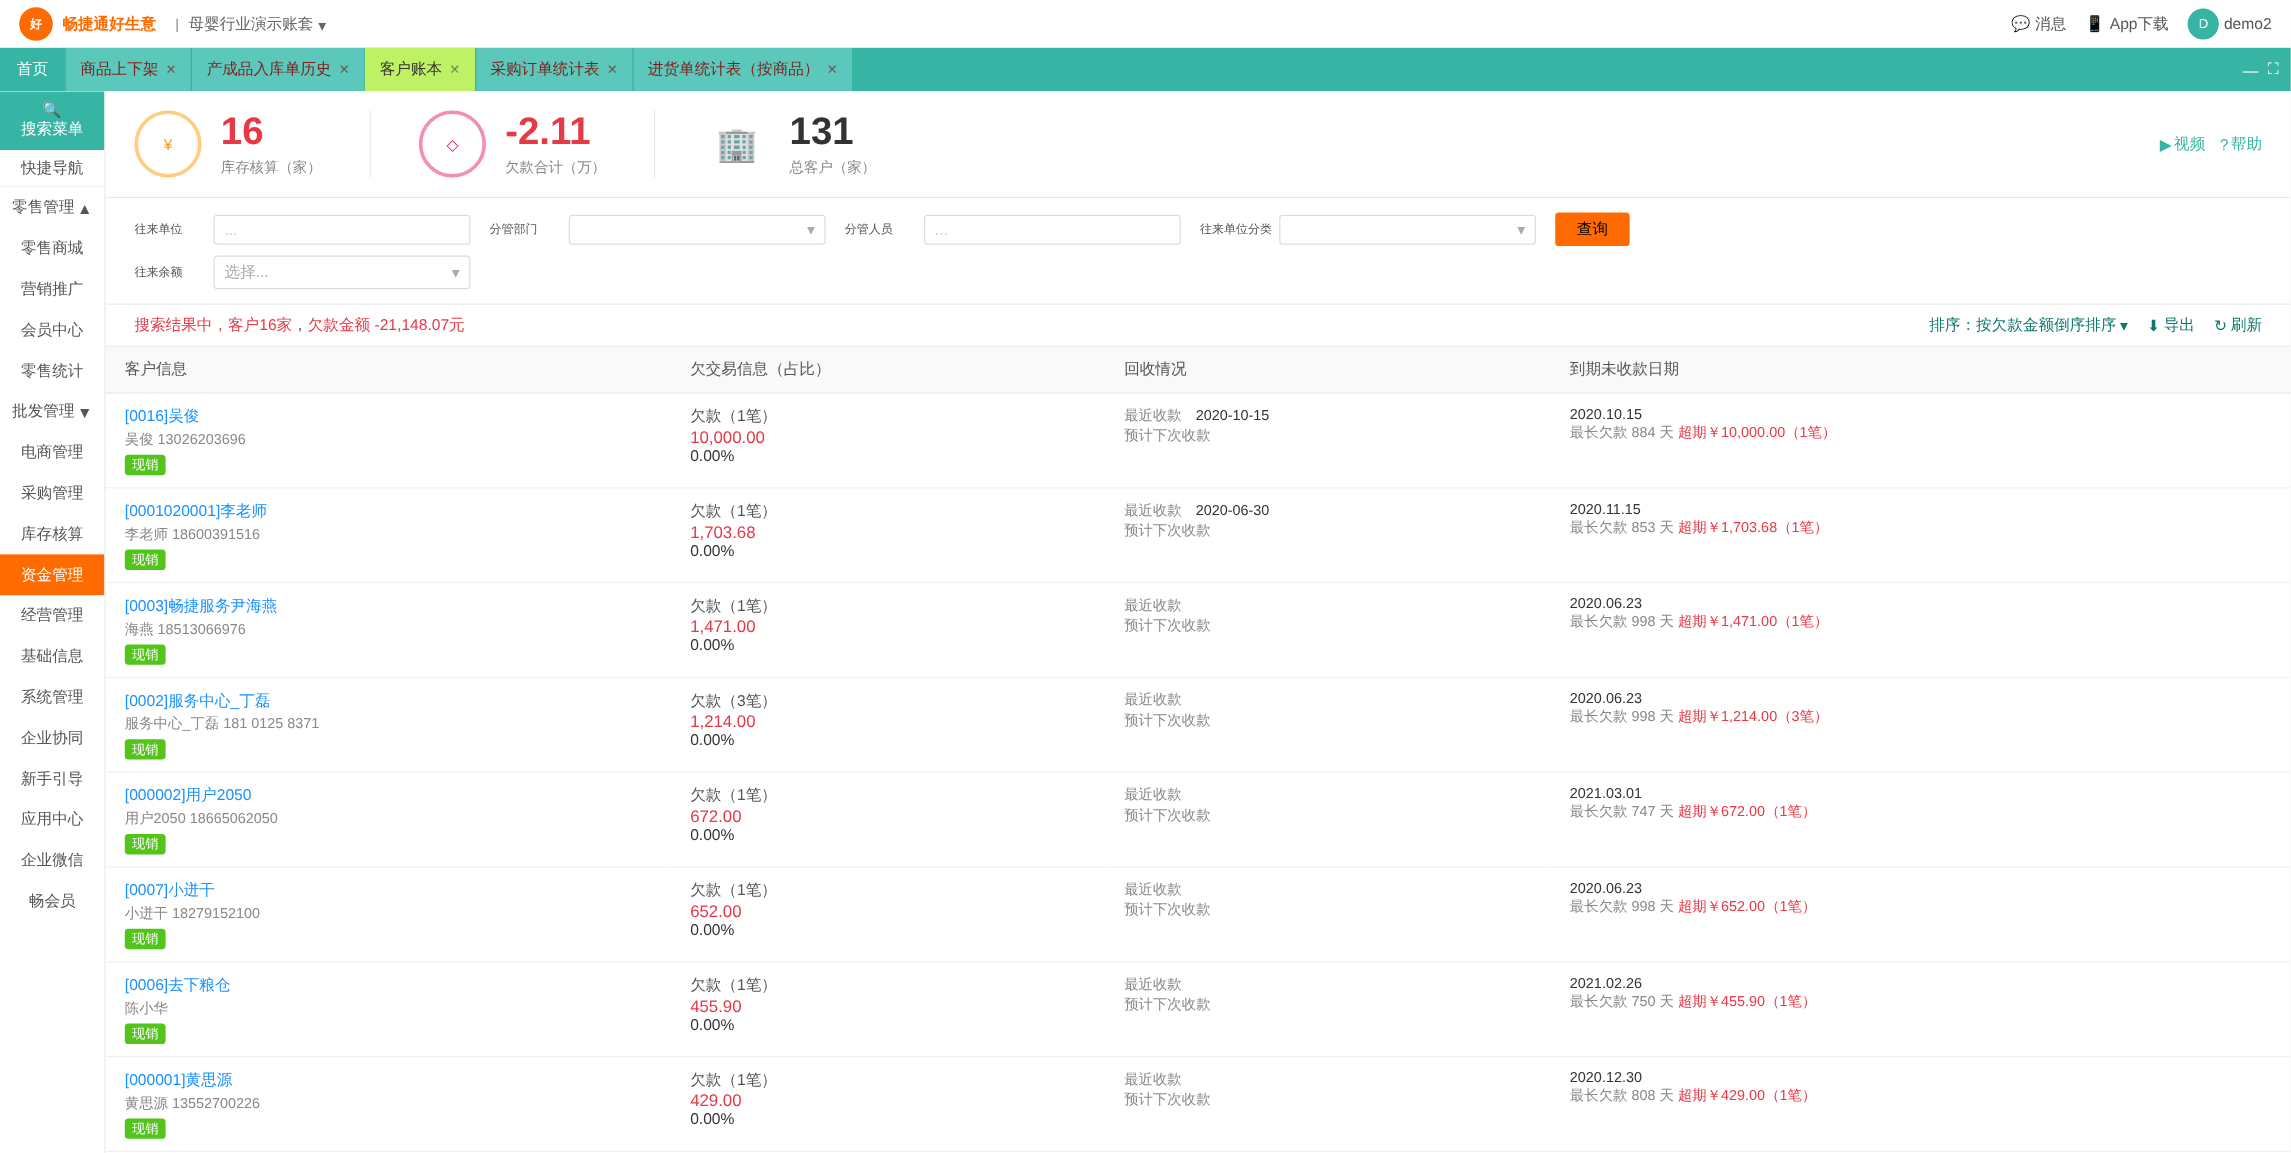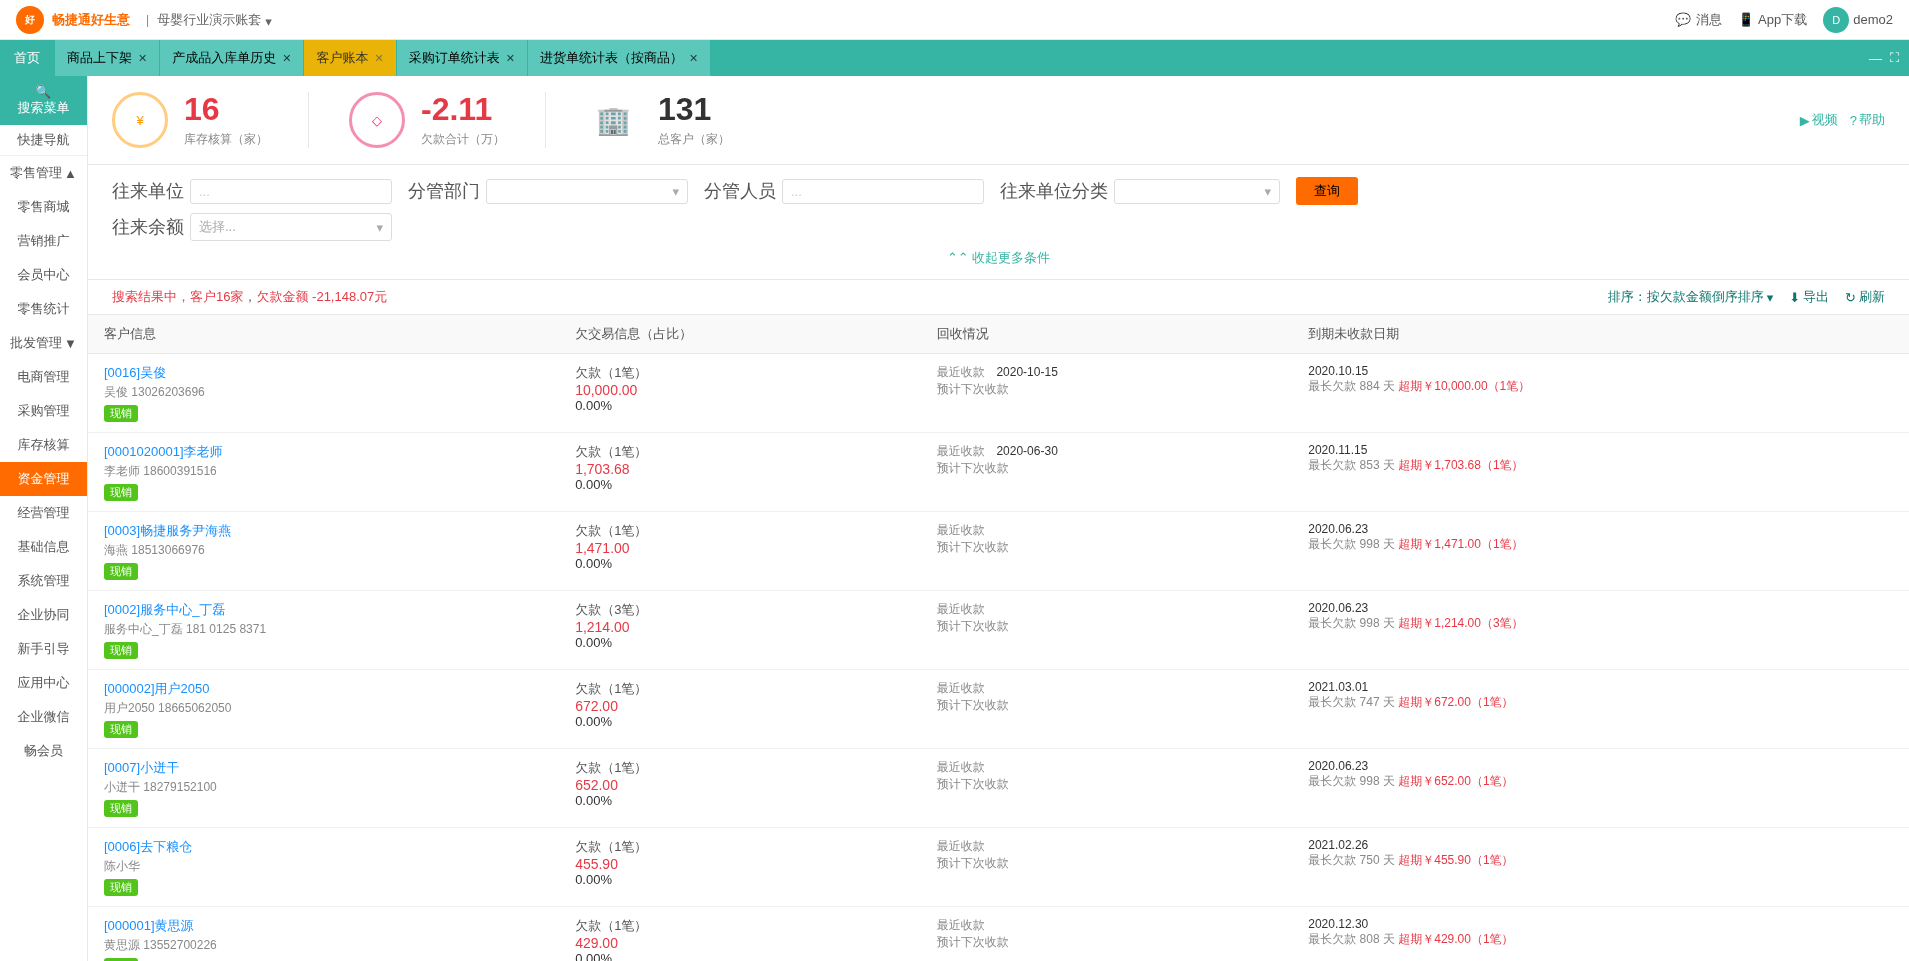--- a/index.html
+++ b/index.html
@@ -38,33 +38,33 @@
       padding: 0 14px;
       height: 100%;
       display: flex;
       align-items: center;
       font-size: 13px;
       cursor: pointer;
       white-space: nowrap;
     }
     .tab {
       background: #5cc8bb;
-      color: #000000;
+      color: #7f1d1d;
       padding: 0 12px;
       height: 100%;
       display: flex;
       align-items: center;
       gap: 6px;
       font-size: 12px;
       cursor: pointer;
       white-space: nowrap;
       border-left: 1px solid #36b5a4;
     }
     .tab.active {
-      background: #eab308;
+      background: #bef264;
       color: #333;
     }
     .tab-close { font-size: 11px; cursor: pointer; opacity: 0.7; }
     .tab-spacer { flex: 1; }
     .tab-bar-actions { display: flex; align-items: center; gap: 8px; padding: 0 10px; color: #fff; font-size: 14px; }
 
     
     .main-layout {
       display: flex;
       flex: 1;
@@ -178,21 +178,21 @@
       margin-bottom: 8px;
     }
     .filter-row:last-child { margin-bottom: 0; }
     .filter-item {
       display: flex;
       align-items: center;
       gap: 6px;
       flex: 1;
       max-width: 280px;
     }
-    .filter-label { color: #555; font-size: 18px; white-space: nowrap; min-width: 60px; }
+    .filter-label { color: #555; font-size: 10px; white-space: nowrap; min-width: 60px; }
     .filter-input {
       flex: 1;
       border: 1px solid #ddd;
       border-radius: 3px;
       padding: 4px 8px;
       font-size: 12px;
       outline: none;
       color: #333;
     }
     .filter-dropdown {
@@ -500,24 +500,20 @@
         <button class="btn-query">查询</button>
       </div>
       <div class="filter-row">
         <div class="filter-item">
           <span class="filter-label">往来余额</span>
           <div class="filter-dropdown" style="min-width:120px;">
             <span style="color:#aaa;">选择...</span>
             <span>▾</span>
           </div>
         </div>
-      </div>
-      <div class="collapse-row">
-        <span>⌃⌃</span>
-        <span>收起更多条件</span>
       </div>
     </div>
 
     <div class="result-bar">
       <div class="result-info">
         <span>搜索结果中，客户16家</span>，<span style="color:#e63946;">欠款金额 -21,148.07元</span>
       </div>
       <div class="result-actions">
         <span>
           <span>排序：按欠款金额倒序排序</span>

